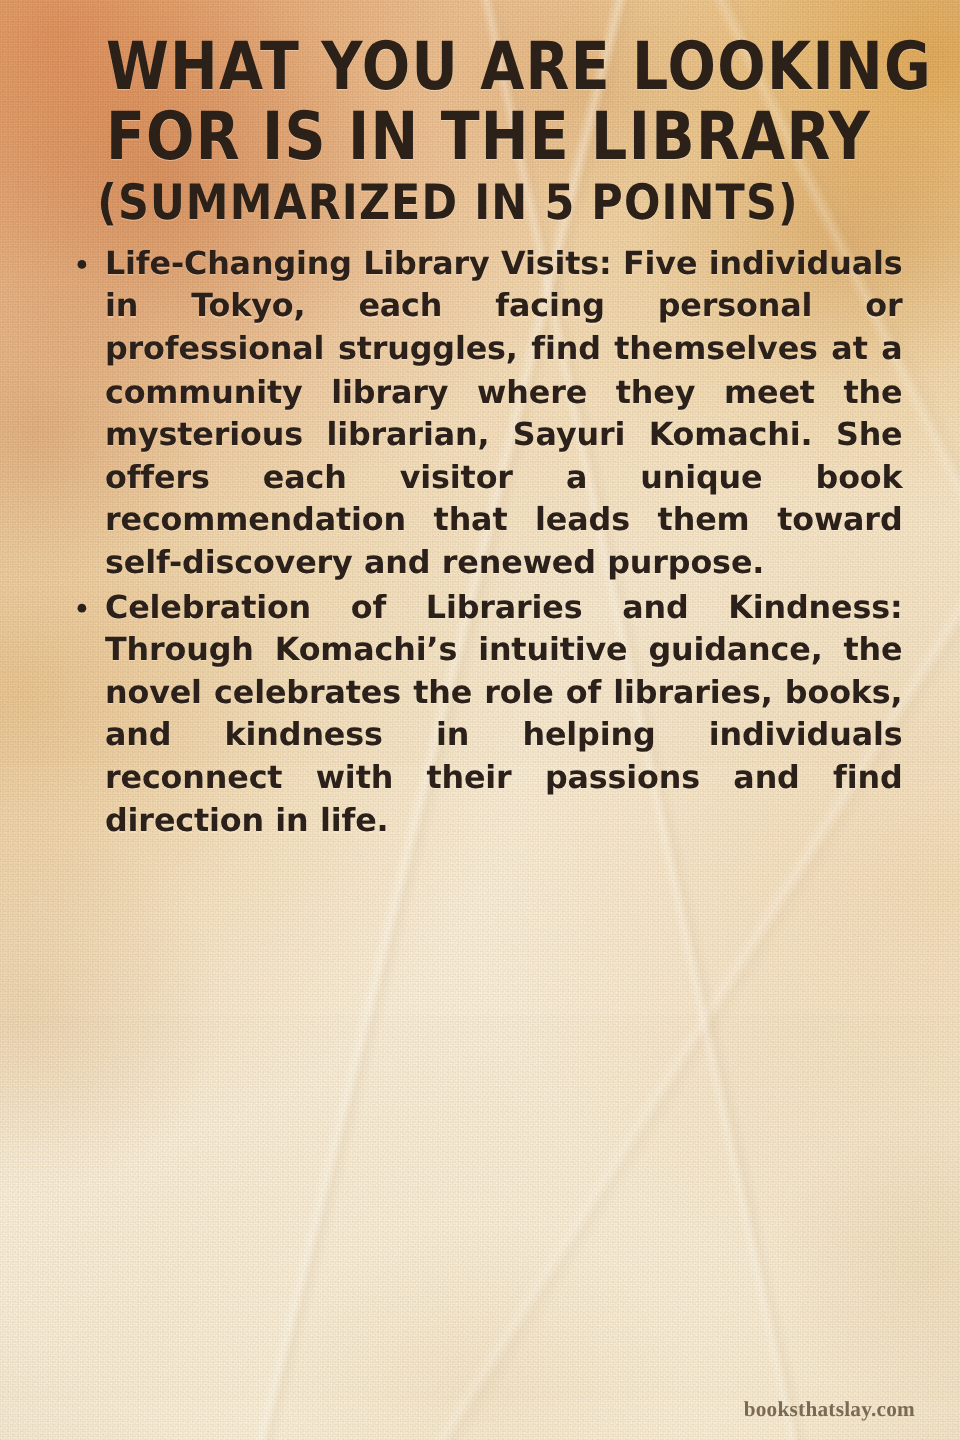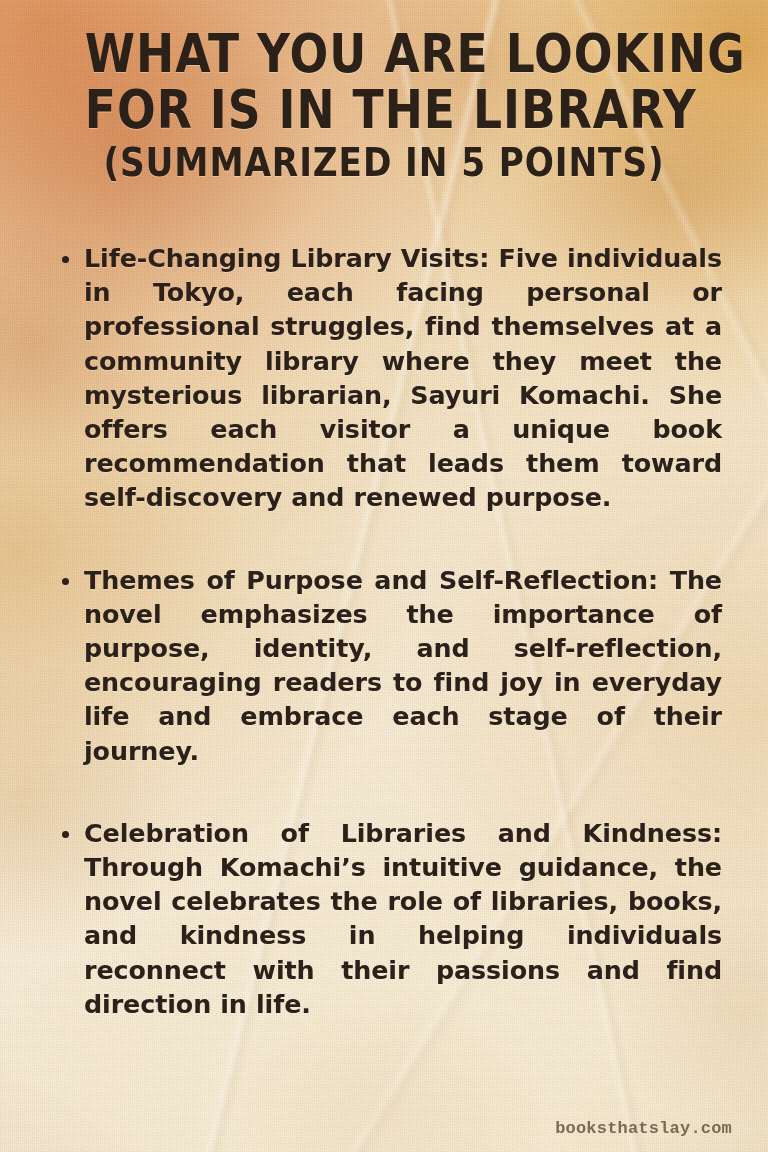--- a/index.html
+++ b/index.html
@@ -81,21 +81,20 @@
     z-index: 5;
     width: 100%;
     height: 100%;
     box-sizing: border-box;
     padding: 26px 36px 0 36px;
     display: flex;
     flex-direction: column;
   }
 
   .title-block {
-    text-align: center;
     color: #2c2119;
   }
 
   .title-line {
     font-family: "DejaVu Sans", "Liberation Sans", sans-serif;
     font-weight: bold;
     font-size: 53px;
     line-height: 56px;
     letter-spacing: 1.2px;
     text-transform: uppercase;
@@ -132,21 +131,20 @@
     color: #2b211a;
     font-family: "DejaVu Sans", "Liberation Sans", sans-serif;
     font-weight: bold;
     font-size: 25.4px;
     line-height: 34.2px;
     text-align: justify;
     text-justify: inter-word;
     letter-spacing: -0.1px;
     word-spacing: 0.4px;
     text-shadow: 0 1px 0 rgba(255,248,232,0.30);
-    margin-top: 48px;
   }
 
   .point-item::before {
     content: "";
     position: absolute;
     left: 4px;
     top: 15px;
     width: 7px;
     height: 7px;
     border-radius: 50%;
@@ -156,21 +154,21 @@
   
   .point-item > .txt {
     display: block;
   }
 
   .footer {
     position: absolute;
     right: 36px;
     bottom: 14px;
     z-index: 6;
-    font-family: Liberation Mono, monospace;
+    font-family: Liberation Serif, serif;
     font-weight: bold;
     font-size: 17px;
     letter-spacing: 0.2px;
     color: #7b6a56;
   }
 </style>
 </head>
 <body>
 
 <div id="poster">
@@ -187,23 +185,20 @@
       <div class="title-line">WHAT YOU ARE LOOKING</div>
       <div class="title-line">FOR IS IN THE LIBRARY</div>
       <div class="subtitle-line">(SUMMARIZED IN 5 POINTS)</div>
     </div>
 
     <ul class="points-list">
       <li class="point-item">
         <span class="txt">Life-Changing Library Visits: Five individuals in Tokyo, each facing personal or professional struggles, find themselves at a community library where they meet the mysterious librarian, Sayuri Komachi. She offers each visitor a unique book recommendation that leads them toward self-discovery and renewed purpose.</span>
       </li>
       <li class="point-item">
-        <span class="txt">Themes of Purpose and Self-Reflection: The novel emphasizes the importance of purpose, identity, and self-reflection, encouraging readers to find joy in everyday life and embrace each stage of their journey.</span>
-      </li>
-      <li class="point-item">
         <span class="txt">Celebration of Libraries and Kindness: Through Komachi’s intuitive guidance, the novel celebrates the role of libraries, books, and kindness in helping individuals reconnect with their passions and find direction in life.</span>
       </li>
     </ul>
 
   </div>
 
   <div class="footer">booksthatslay.com</div>
 
 </div>
 

